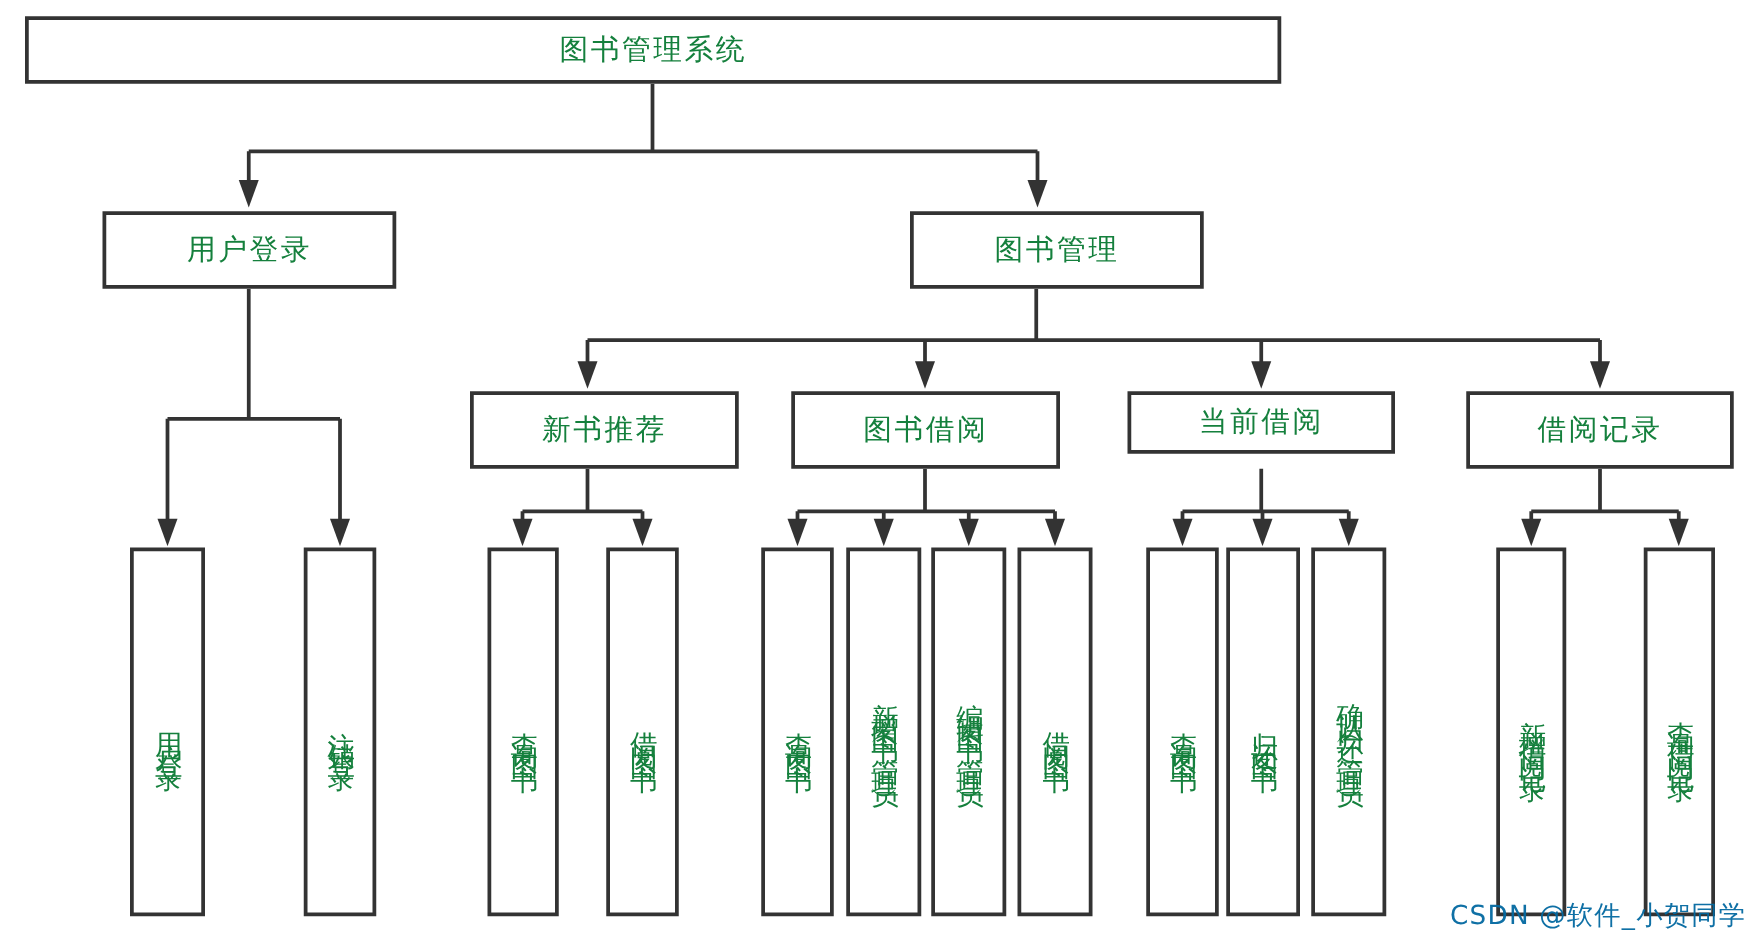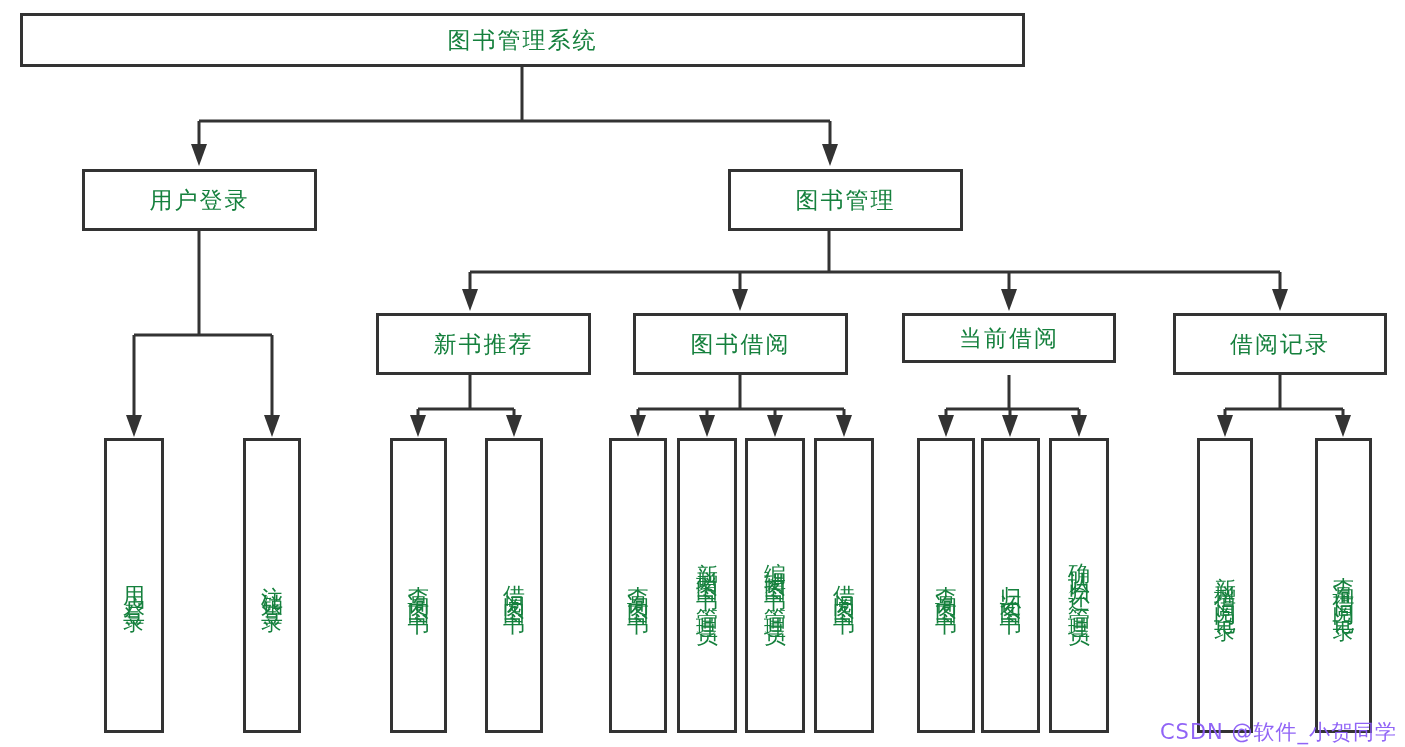--- a/index.html
+++ b/index.html
@@ -34,21 +34,21 @@
     text-orientation:mixed;
     font-size:22px;
     letter-spacing:9px;
     line-height:1;
   }
   .watermark{
     position:absolute;
     right:8px;
     bottom:1px;
     font-size:21px;
-    color:#8b5cf6;
+    color:#0369a1;
     opacity:0.95;
     letter-spacing:1px;
     white-space:nowrap;
     z-index:5;
   }
 </style>
 </head>
 <body>
 
 <div class="stage">

